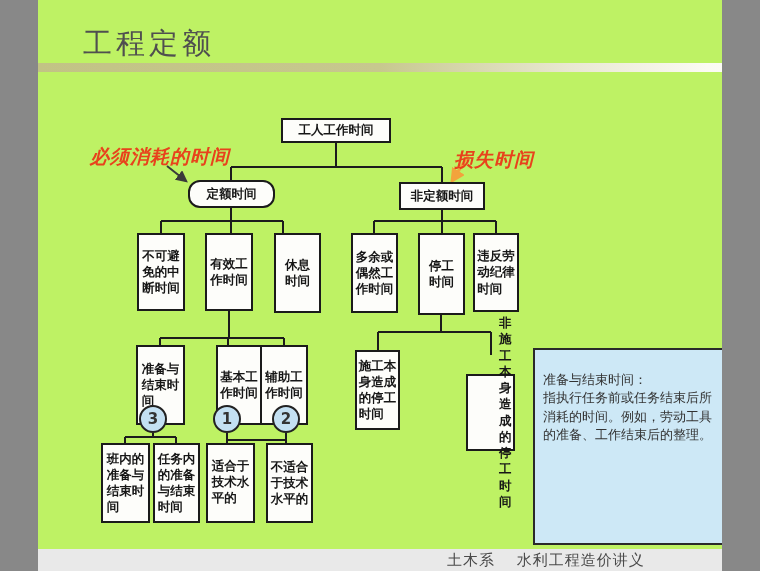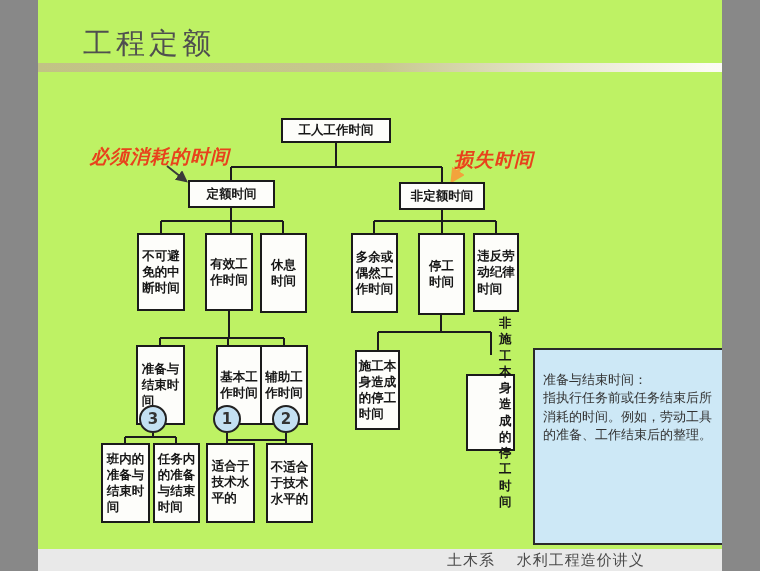--- a/index.html
+++ b/index.html
@@ -89,29 +89,29 @@
     </g>
 
     <line x1="129" y1="166" x2="148" y2="181" stroke="#3a3a3a" stroke-width="2" marker-end="url(#arrow-dark)"></line>
     <line x1="430" y1="156" x2="414" y2="181" stroke="#f2a33c" stroke-width="3" marker-end="url(#arrow-orange)"></line>
   </svg>
 
   <div class="red-label" style="left:52px; top:144px;">必须消耗的时间</div>
   <div class="red-label" style="left:390px; top:147px;margin-left:26px;">损失时间</div>
 
   <div class="box" style="left:243px; top:118px; width:110px; height:25px;">工人工作时间</div>
-  <div class="box" style="left:150px; top:180px; width:87px;  height:28px;">定额时间</div>
+  <div class="box" style="left:150px; top:180px; width:87px;  height:28px;border-radius:12px;">定额时间</div>
   <div class="box" style="left:361px; top:182px; width:86px;  height:28px;">非定额时间</div>
 
   <div class="box" style="left:99px;  top:233px; width:48px; height:78px;">不可避
 免的中
 断时间</div>
   <div class="box" style="left:167px; top:233px; width:48px; height:78px;">有效工
 作时间</div>
-  <div class="box" style="left:222px; top:233px; width:47px; height:80px;">休息
+  <div class="box" style="left:236px; top:233px; width:47px; height:80px;">休息
 时间</div>
 
   <div class="box" style="left:313px; top:233px; width:47px; height:80px;">多余或
 偶然工
 作时间</div>
   <div class="box" style="left:380px; top:233px; width:47px; height:82px;">停工
 时间</div>
   <div class="box" style="left:435px; top:233px; width:46px; height:79px;">违反劳
 动纪律
 时间</div>

